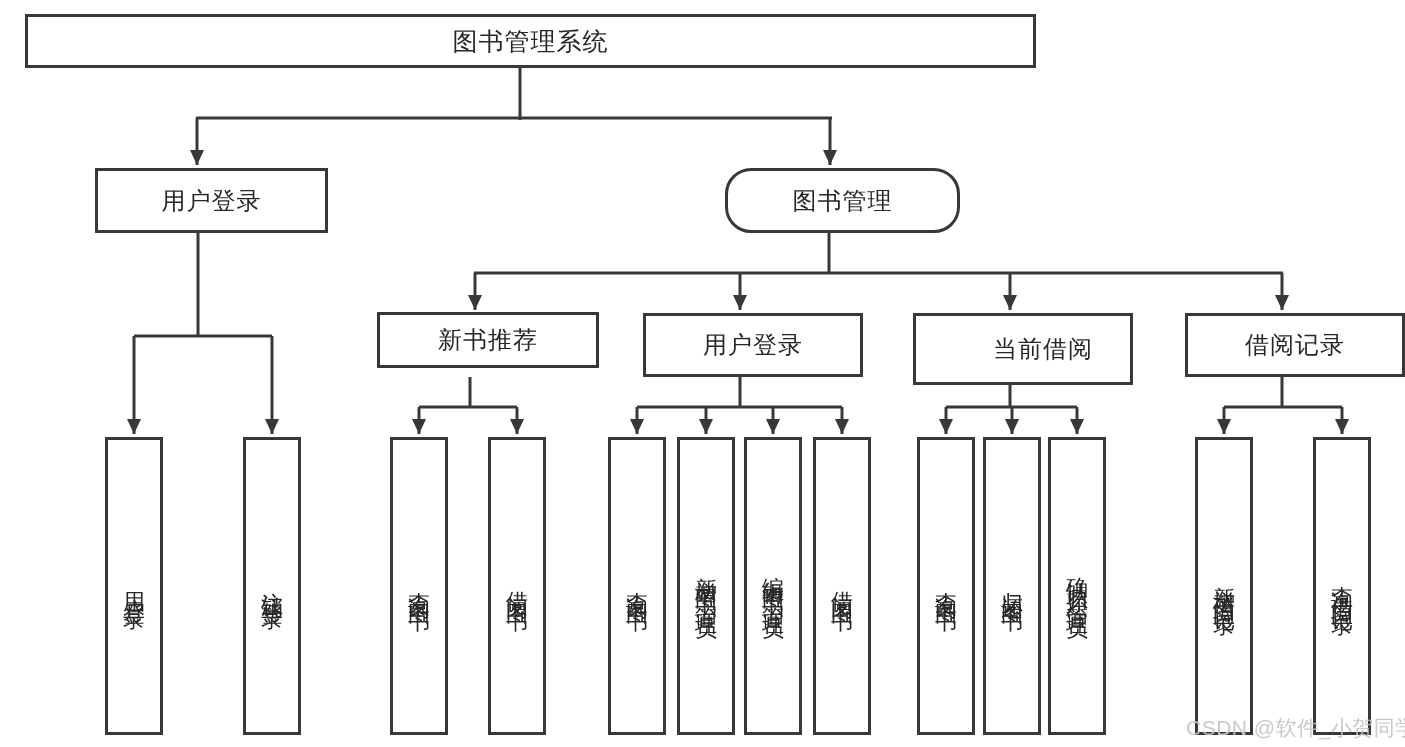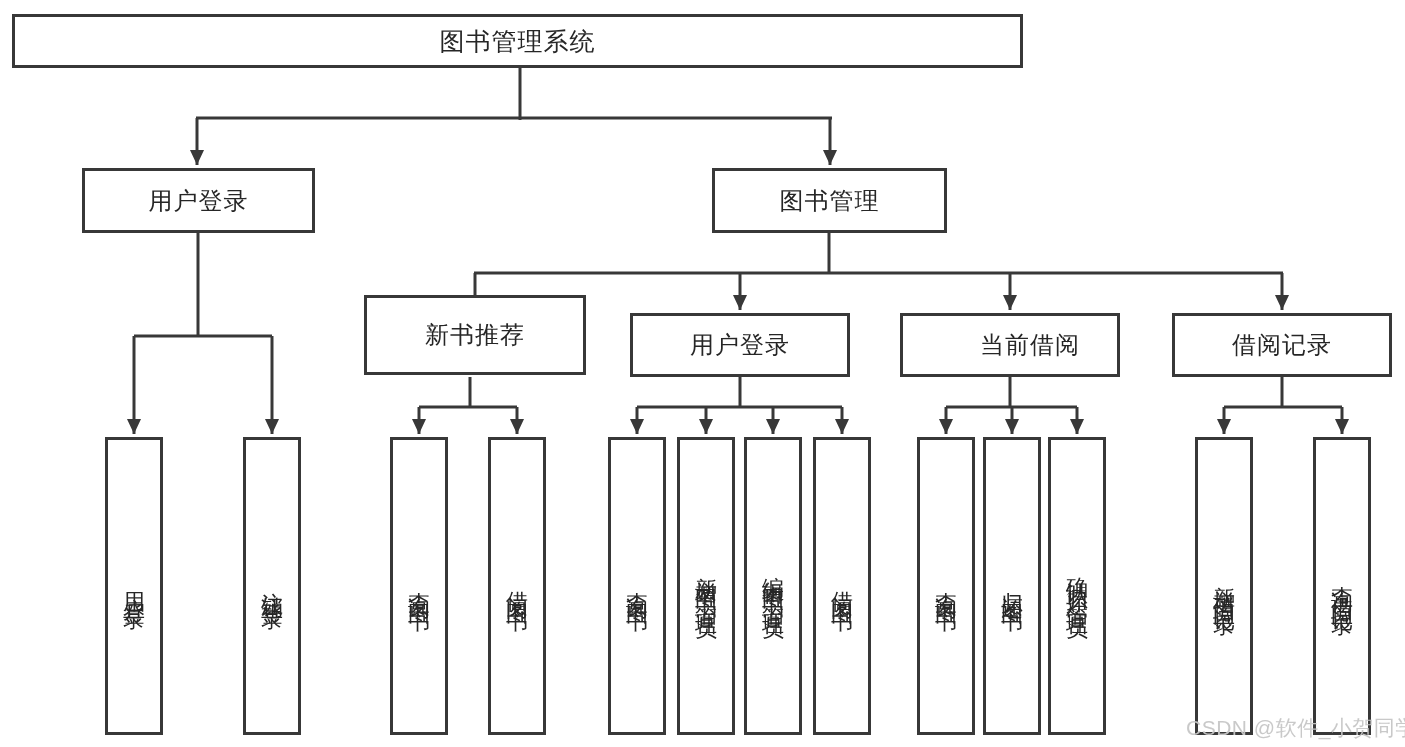--- a/index.html
+++ b/index.html
@@ -20,39 +20,39 @@
     position: absolute;
     box-sizing: border-box;
     border: 3px solid #383838;
     background: #ffffff;
     color: #262626;
     display: flex;
     align-items: center;
     justify-content: center;
     text-align: center;
   }
-  .h-node { font-size: 24px; letter-spacing: 1px; }
+  .h-node { font-size: 24px; letter-spacing: 1px; margin-left: 13px; }
   .root-node { font-size: 25px; }
   .v-node {
     writing-mode: vertical-rl;
     text-orientation: mixed;
     font-size: 22px;
     letter-spacing: 6px;
     line-height: 1.1;
     width: 58px;
     height: 298px;
     top: 437px;
   }
   
   .n-root            { left: 12px;  top: 14px;  width: 1011px; height: 54px; }
   .n-user-login      { left: 82px;  top: 168px; width: 233px;  height: 65px; }
-  .n-book-mgmt       { left: 712px; top: 168px; width: 235px;  height: 65px; }
-  .n-new-book-rec    { left: 364px; top: 295px; width: 222px;  height: 80px; text-align: right; }
+  .n-book-mgmt       { left: 712px; top: 168px; width: 235px;  height: 65px; border-radius: 26px; }
+  .n-new-book-rec    { left: 364px; top: 312px; width: 222px;  height: 56px; text-align: right; }
   .n-book-borrow     { left: 630px; top: 313px; width: 220px;  height: 64px; }
-  .n-current-borrow  { left: 900px; top: 313px; width: 220px;  height: 64px; padding-left: 40px; }
+  .n-current-borrow  { left: 900px; top: 313px; width: 220px;  height: 72px; padding-left: 40px; }
   .n-borrow-records  { left: 1172px; top: 313px; width: 220px; height: 64px; text-align: right; }
   .n-leaf-user-login          { left: 105px;  }
   .n-leaf-logout              { left: 243px;  }
   .n-leaf-query-books-1       { left: 390px;  }
   .n-leaf-borrow-books-1      { left: 488px;  }
   .n-leaf-query-books-2       { left: 608px;  }
   .n-leaf-add-books           { left: 677px;  }
   .n-leaf-edit-books          { left: 744px;  }
   .n-leaf-borrow-books-2      { left: 813px;  }
   .n-leaf-query-books-3       { left: 917px;  }

